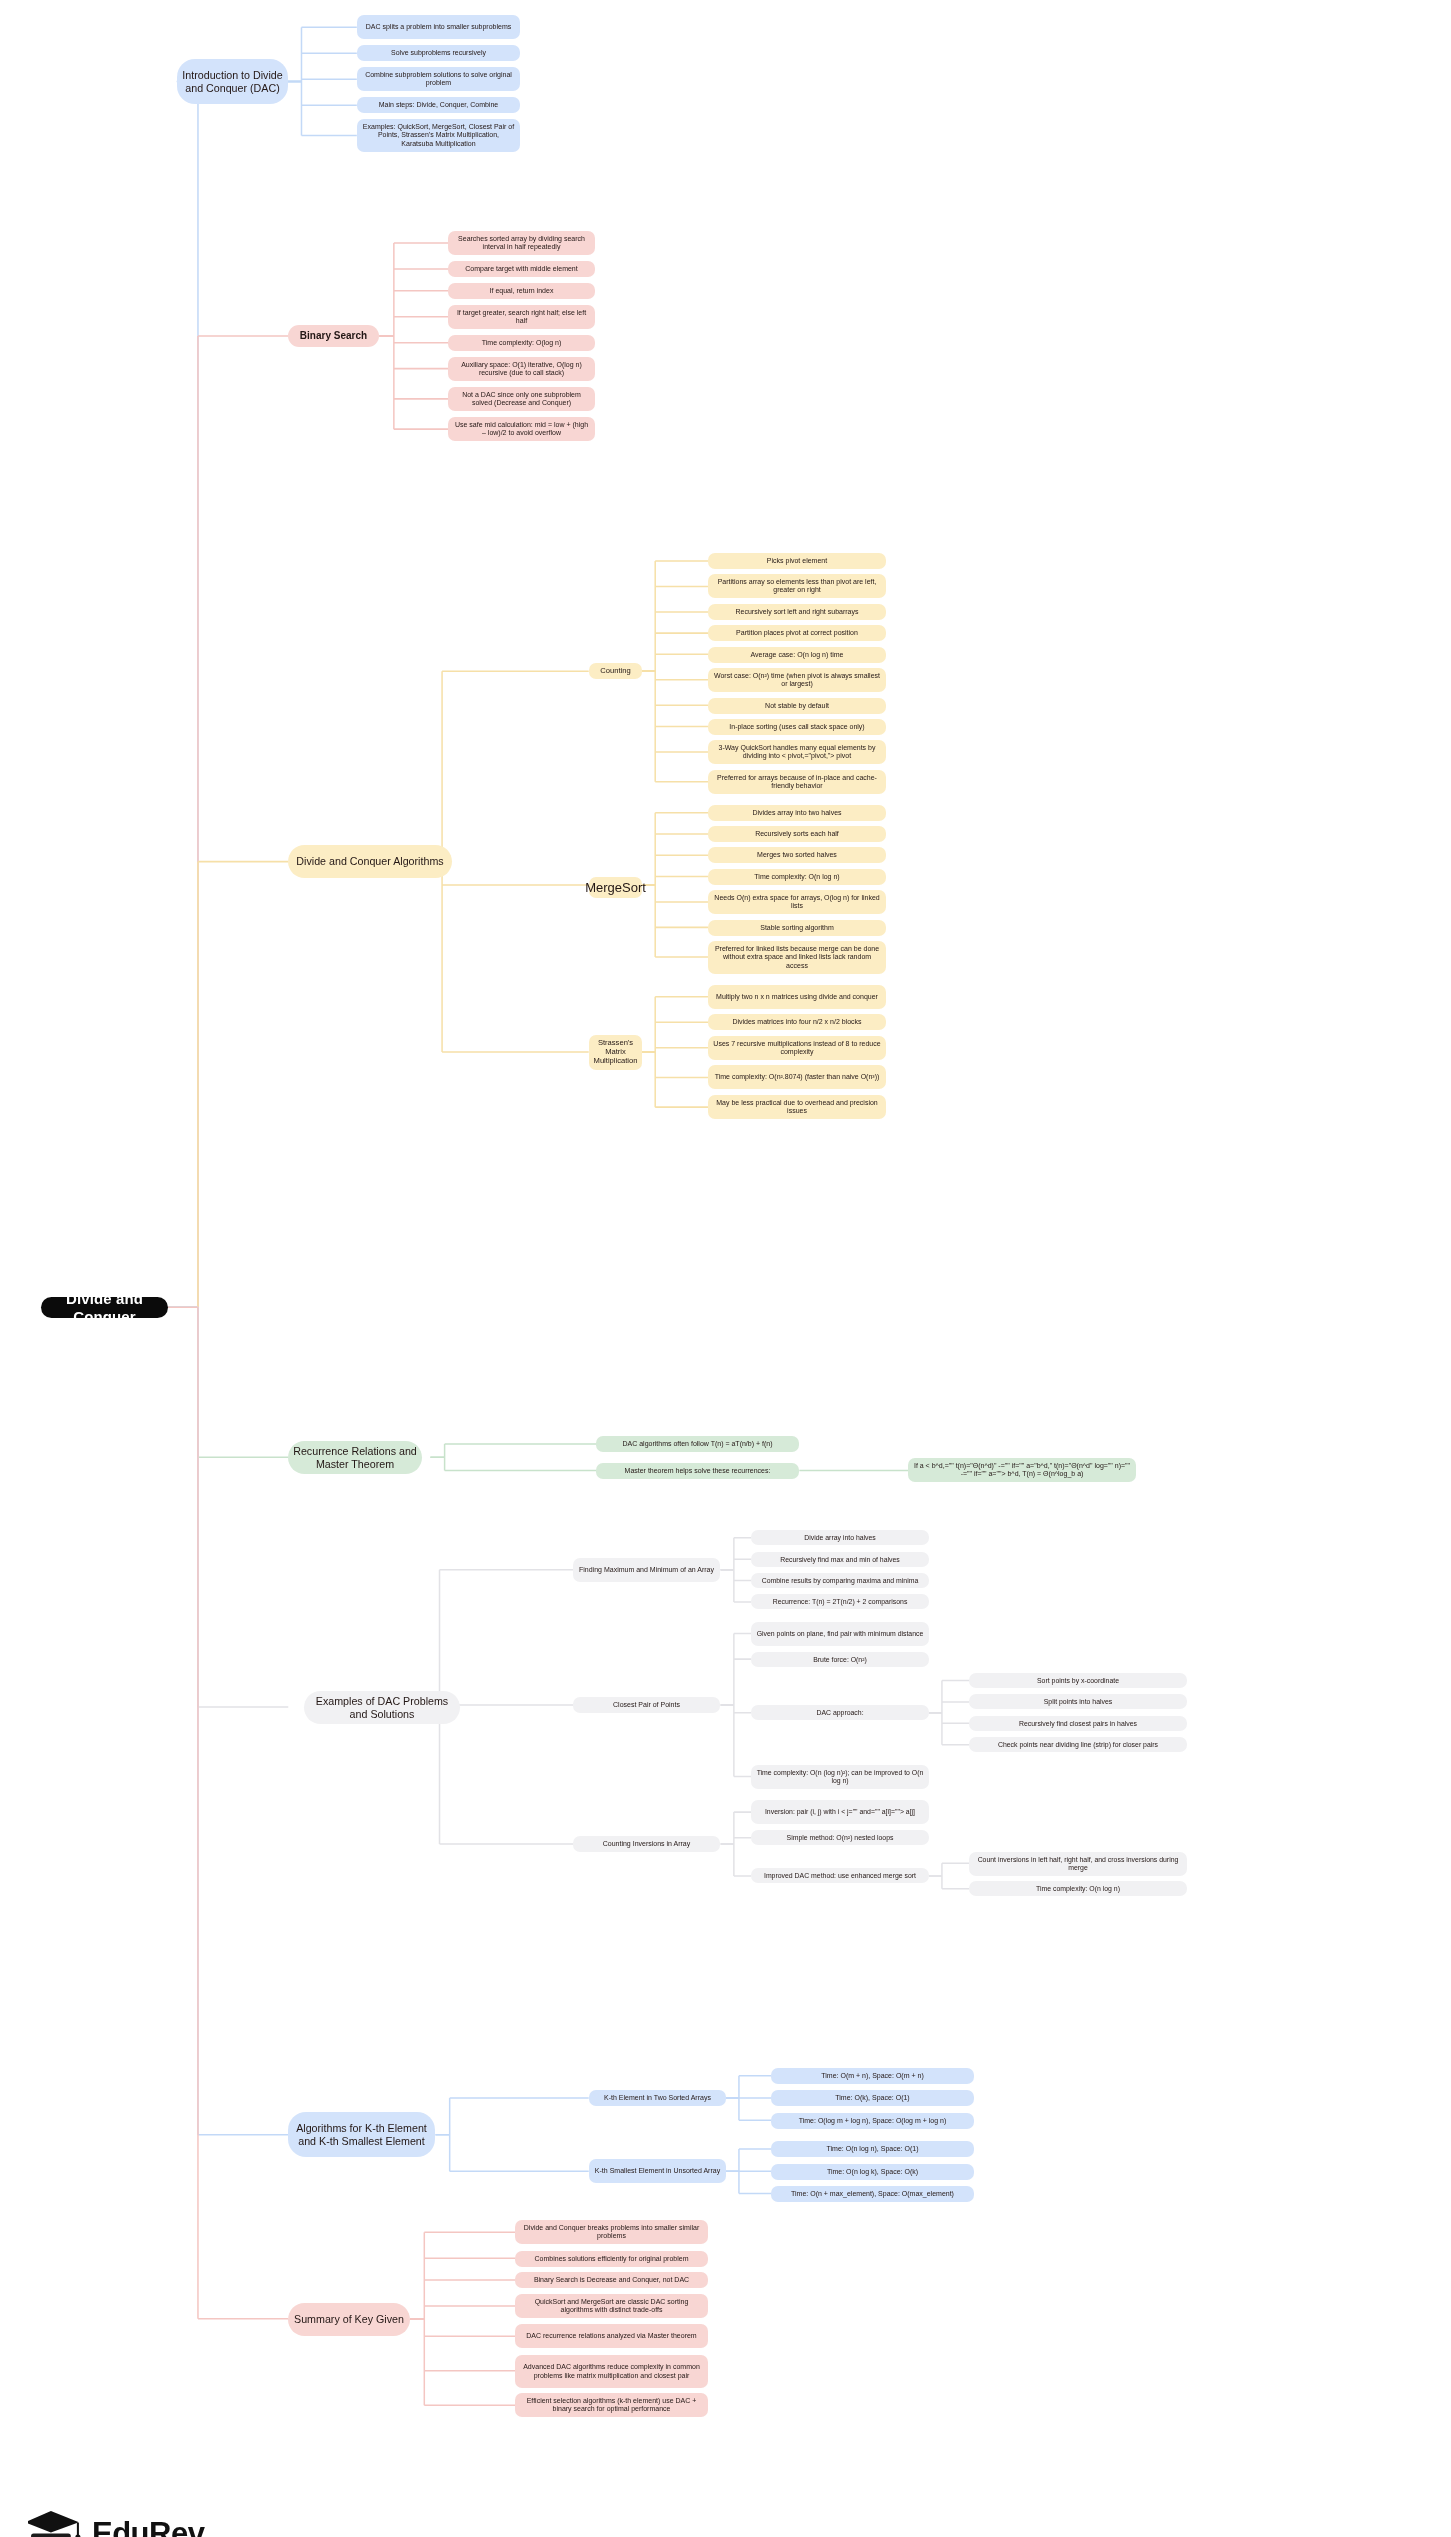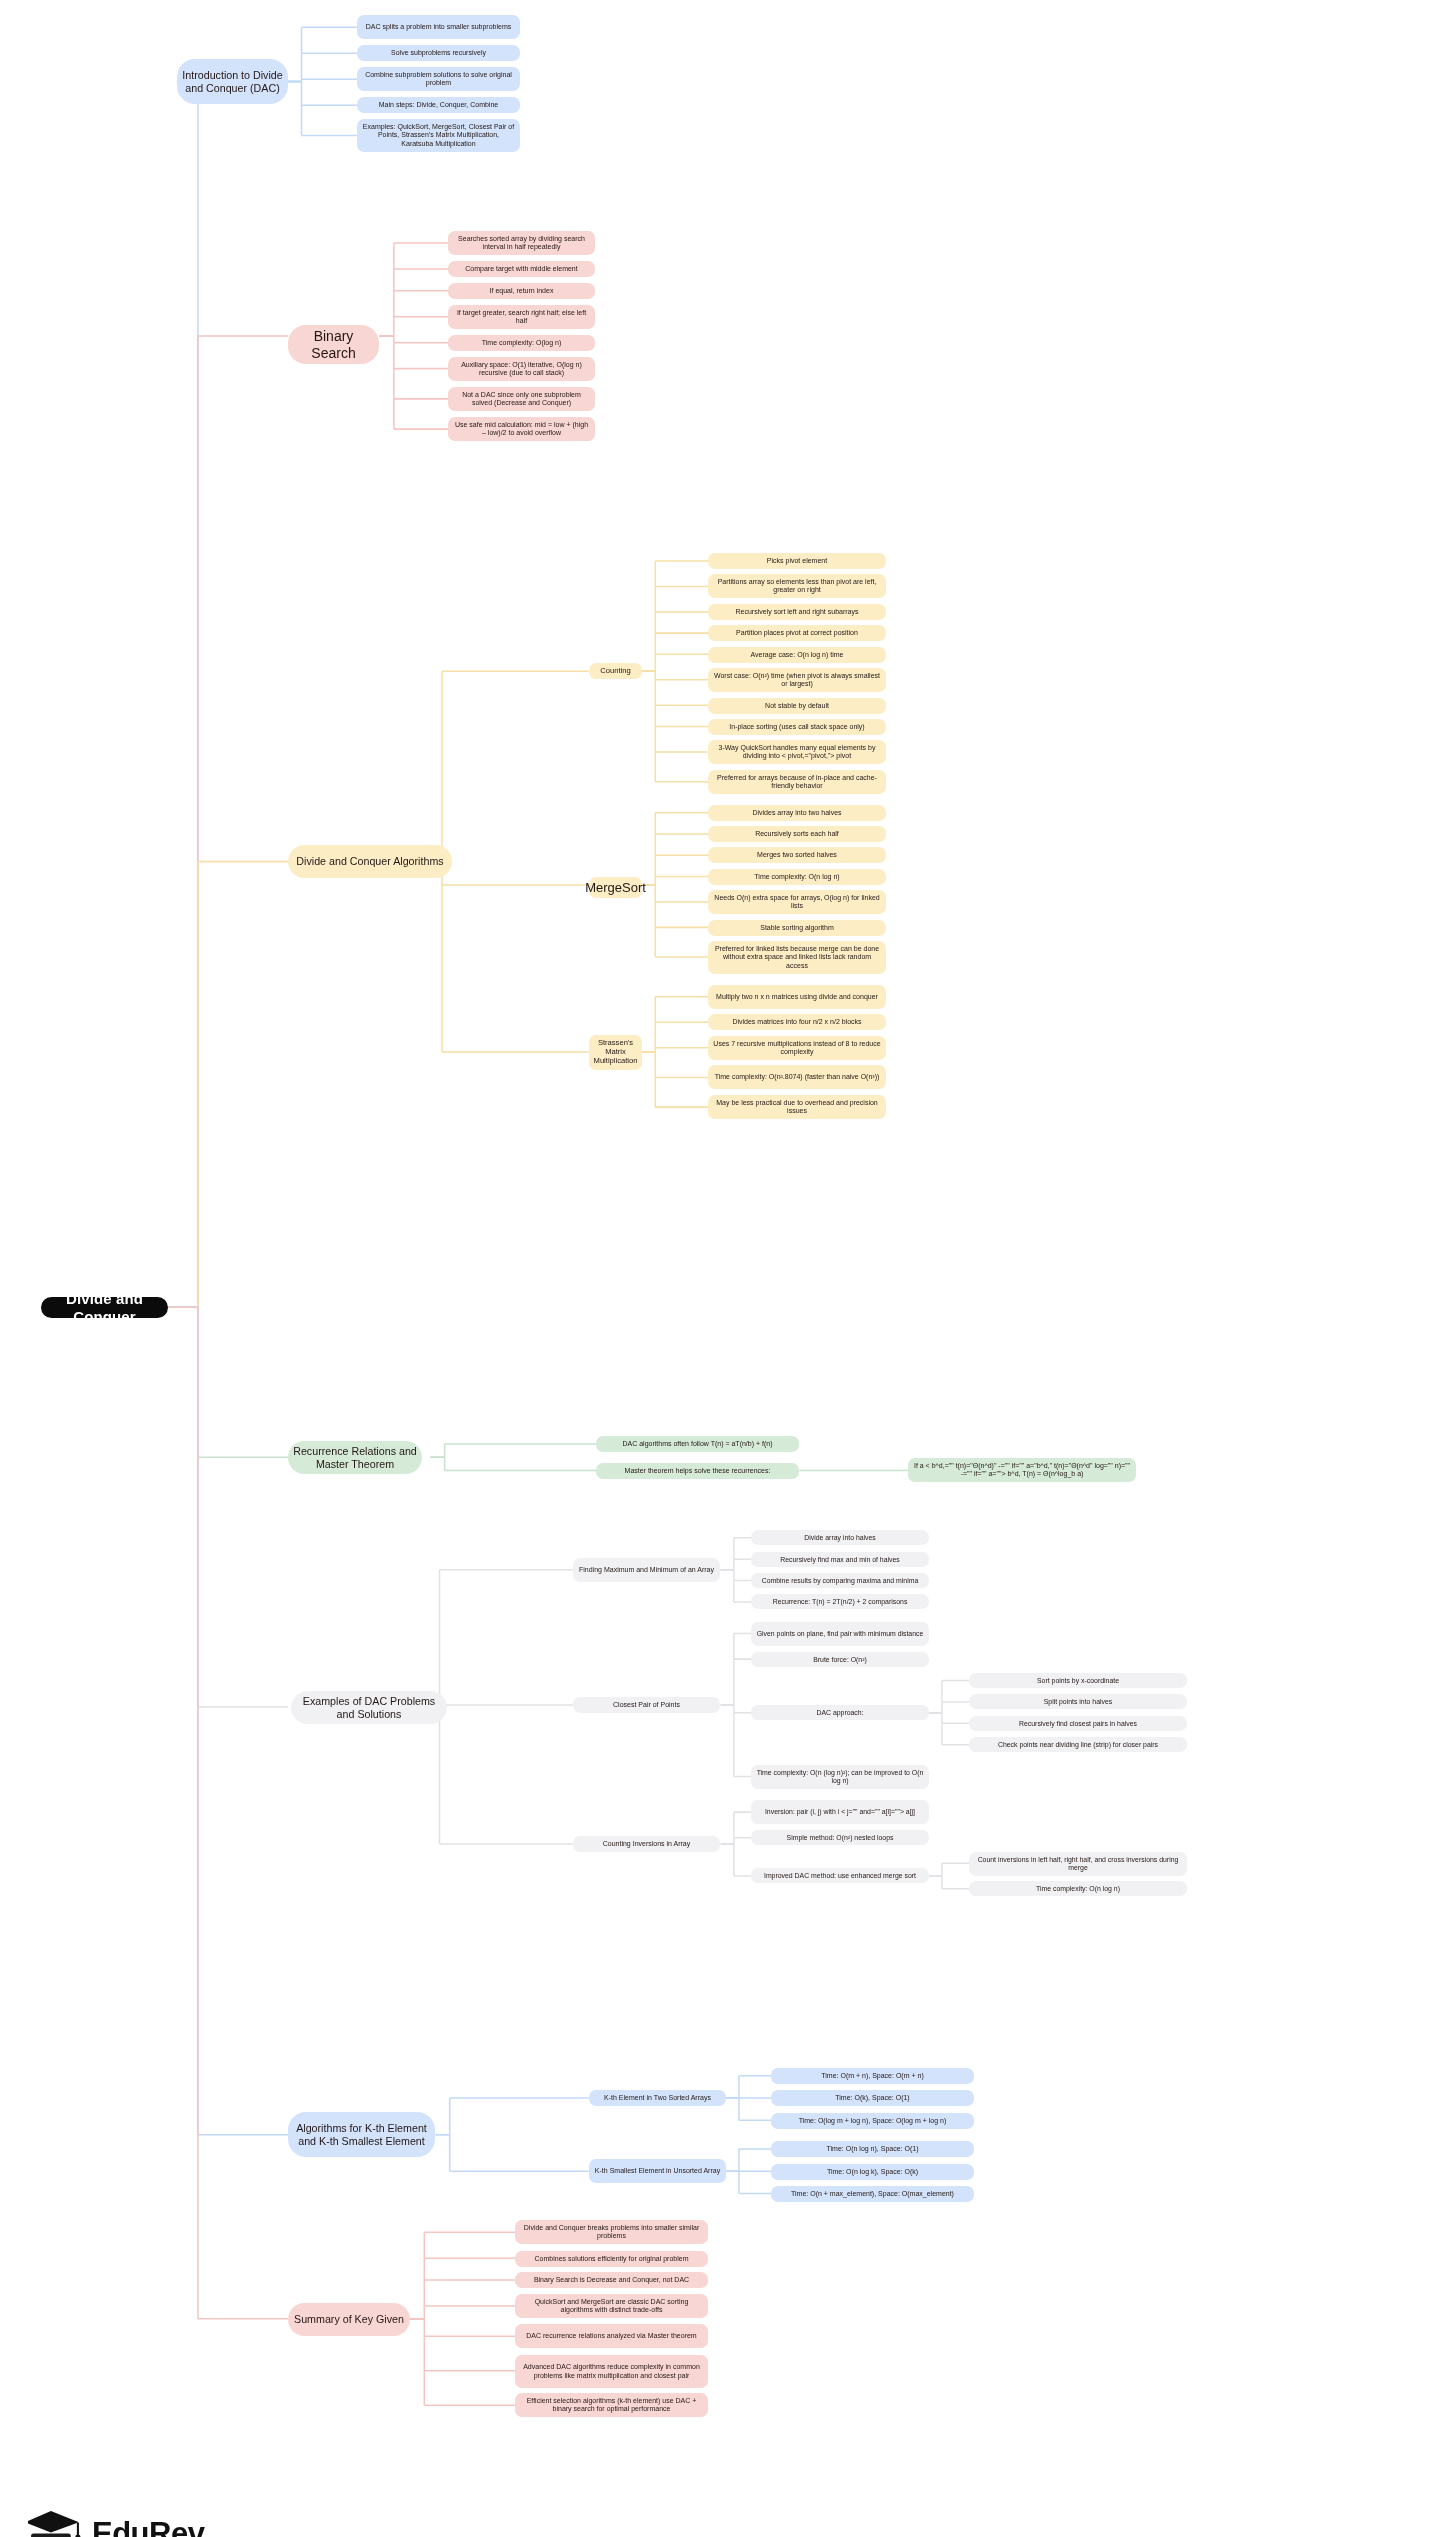--- a/index.html
+++ b/index.html
@@ -195,21 +195,21 @@
       <div class="node t-blue lvl2" style="left: 357px; top: 119px; width: 163px; font-size: 7px; min-height: 33px;">Examples: QuickSort, MergeSort, Closest Pair of Points, Strassen's Matrix Multiplication, Karatsuba Multiplication</div>
       <div class="node t-blue lvl1" style="left: 177px; top: 59px; width: 111px; font-size: 10.7px; min-height: 45px;">Introduction to Divide and Conquer (DAC)</div>
       <div class="node t-red lvl2" style="left: 448px; top: 231px; width: 147px; font-size: 7px; min-height: 24px;">Searches sorted array by dividing search interval in half repeatedly</div>
       <div class="node t-red lvl2" style="left: 448px; top: 261px; width: 147px; font-size: 7px; min-height: 15.6px;">Compare target with middle element</div>
       <div class="node t-red lvl2" style="left: 448px; top: 283px; width: 147px; font-size: 7px; min-height: 15.6px;">If equal, return index</div>
       <div class="node t-red lvl2" style="left: 448px; top: 305px; width: 147px; font-size: 7px; min-height: 24px;">If target greater, search right half; else left half</div>
       <div class="node t-red lvl2" style="left: 448px; top: 335px; width: 147px; font-size: 7px; min-height: 15.6px;">Time complexity: O(log n)</div>
       <div class="node t-red lvl2" style="left: 448px; top: 357px; width: 147px; font-size: 7px; min-height: 24px;">Auxiliary space: O(1) iterative, O(log n) recursive (due to call stack)</div>
       <div class="node t-red lvl2" style="left: 448px; top: 387px; width: 147px; font-size: 7px; min-height: 24px;">Not a DAC since only one subproblem solved (Decrease and Conquer)</div>
       <div class="node t-red lvl2" style="left: 448px; top: 417px; width: 147px; font-size: 7px; min-height: 24px;">Use safe mid calculation: mid = low + (high – low)/2 to avoid overflow</div>
-      <div class="node t-red lvl1" style="left: 288px; top: 325px; width: 91px; font-size: 14px; min-height: 22px;">Binary Search</div>
+      <div class="node t-red lvl1" style="left: 288px; top: 325px; width: 91px; font-size: 10px; min-height: 22px; font-weight: bold;">Binary Search</div>
       <div class="node t-amber lvl3" style="left: 708px; top: 553px; width: 178px; font-size: 7px; min-height: 15.6px;">Picks pivot element</div>
       <div class="node t-amber lvl3" style="left: 708px; top: 574px; width: 178px; font-size: 7px; min-height: 24px;">Partitions array so elements less than pivot are left, greater on right</div>
       <div class="node t-amber lvl3" style="left: 708px; top: 604px; width: 178px; font-size: 7px; min-height: 15.6px;">Recursively sort left and right subarrays</div>
       <div class="node t-amber lvl3" style="left: 708px; top: 625px; width: 178px; font-size: 7px; min-height: 15.6px;">Partition places pivot at correct position</div>
       <div class="node t-amber lvl3" style="left: 708px; top: 647px; width: 178px; font-size: 7px; min-height: 15.6px;">Average case: O(n log n) time</div>
       <div class="node t-amber lvl3" style="left: 708px; top: 668px; width: 178px; font-size: 7px; min-height: 24px;">Worst case: O(n²) time (when pivot is always smallest or largest)</div>
       <div class="node t-amber lvl3" style="left: 708px; top: 698px; width: 178px; font-size: 7px; min-height: 15.6px;">Not stable by default</div>
       <div class="node t-amber lvl3" style="left: 708px; top: 719px; width: 178px; font-size: 7px; min-height: 15.6px;">In-place sorting (uses call stack space only)</div>
       <div class="node t-amber lvl3" style="left: 708px; top: 740px; width: 178px; font-size: 7px; min-height: 24px;">3-Way QuickSort handles many equal elements by dividing into &lt; pivot,="pivot,"&gt; pivot</div>
       <div class="node t-amber lvl3" style="left: 708px; top: 770px; width: 178px; font-size: 7px; min-height: 24px;">Preferred for arrays because of in-place and cache-friendly behavior</div>
@@ -246,21 +246,21 @@
       <div class="node t-grey lvl4" style="left: 969px; top: 1737px; width: 218px; font-size: 6.9px; min-height: 15.3px;">Check points near dividing line (strip) for closer pairs</div>
       <div class="node t-grey lvl3" style="left: 751px; top: 1705px; width: 178px; font-size: 6.9px; min-height: 15.3px;">DAC approach:</div>
       <div class="node t-grey lvl3" style="left: 751px; top: 1765px; width: 178px; font-size: 6.9px; min-height: 23.5px;">Time complexity: O(n (log n)²); can be improved to O(n log n)</div>
       <div class="node t-grey lvl2" style="left: 573px; top: 1697px; width: 147px; font-size: 7px; min-height: 15.6px;">Closest Pair of Points</div>
       <div class="node t-grey lvl3" style="left: 751px; top: 1800px; width: 178px; font-size: 6.9px; min-height: 23.5px;">Inversion: pair (i, j) with i &lt; j="" and="" a[i]=""&gt; a[j]</div>
       <div class="node t-grey lvl3" style="left: 751px; top: 1830px; width: 178px; font-size: 6.9px; min-height: 15.3px;">Simple method: O(n²) nested loops</div>
       <div class="node t-grey lvl4" style="left: 969px; top: 1852px; width: 218px; font-size: 6.9px; min-height: 23.5px;">Count inversions in left half, right half, and cross inversions during merge</div>
       <div class="node t-grey lvl4" style="left: 969px; top: 1881px; width: 218px; font-size: 6.9px; min-height: 15.3px;">Time complexity: O(n log n)</div>
       <div class="node t-grey lvl3" style="left: 751px; top: 1868px; width: 178px; font-size: 6.9px; min-height: 15.3px;">Improved DAC method: use enhanced merge sort</div>
       <div class="node t-grey lvl2" style="left: 573px; top: 1836px; width: 147px; font-size: 7px; min-height: 15.6px;">Counting Inversions in Array</div>
-      <div class="node t-grey lvl1" style="left: 291px; top: 1691px; width: 156px; font-size: 10.7px; min-height: 33px;">Examples of DAC Problems and Solutions</div>
+      <div class="node t-grey lvl1" style="left: 304px; top: 1691px; width: 156px; font-size: 10.7px; min-height: 33px;">Examples of DAC Problems and Solutions</div>
       <div class="node t-blue lvl3" style="left: 771px; top: 2068px; width: 203px; font-size: 7px; min-height: 15.6px;">Time: O(m + n), Space: O(m + n)</div>
       <div class="node t-blue lvl3" style="left: 771px; top: 2090px; width: 203px; font-size: 7px; min-height: 15.6px;">Time: O(k), Space: O(1)</div>
       <div class="node t-blue lvl3" style="left: 771px; top: 2113px; width: 203px; font-size: 7px; min-height: 15.6px;">Time: O(log m + log n), Space: O(log m + log n)</div>
       <div class="node t-blue lvl2" style="left: 589px; top: 2090px; width: 137px; font-size: 7px; min-height: 15.6px;">K-th Element in Two Sorted Arrays</div>
       <div class="node t-blue lvl3" style="left: 771px; top: 2141px; width: 203px; font-size: 7px; min-height: 15.6px;">Time: O(n log n), Space: O(1)</div>
       <div class="node t-blue lvl3" style="left: 771px; top: 2164px; width: 203px; font-size: 7px; min-height: 15.6px;">Time: O(n log k), Space: O(k)</div>
       <div class="node t-blue lvl3" style="left: 771px; top: 2186px; width: 203px; font-size: 7px; min-height: 15.6px;">Time: O(n + max_element), Space: O(max_element)</div>
       <div class="node t-blue lvl2" style="left: 589px; top: 2159px; width: 137px; font-size: 7px; min-height: 24px;">K-th Smallest Element in Unsorted Array</div>
       <div class="node t-blue lvl1" style="left: 288px; top: 2112px; width: 147px; font-size: 10.7px; min-height: 45px;">Algorithms for K-th Element and K-th Smallest Element</div>
       <div class="node t-red lvl2" style="left: 515px; top: 2220px; width: 193px; font-size: 7px; min-height: 24px;">Divide and Conquer breaks problems into smaller similar problems</div>

